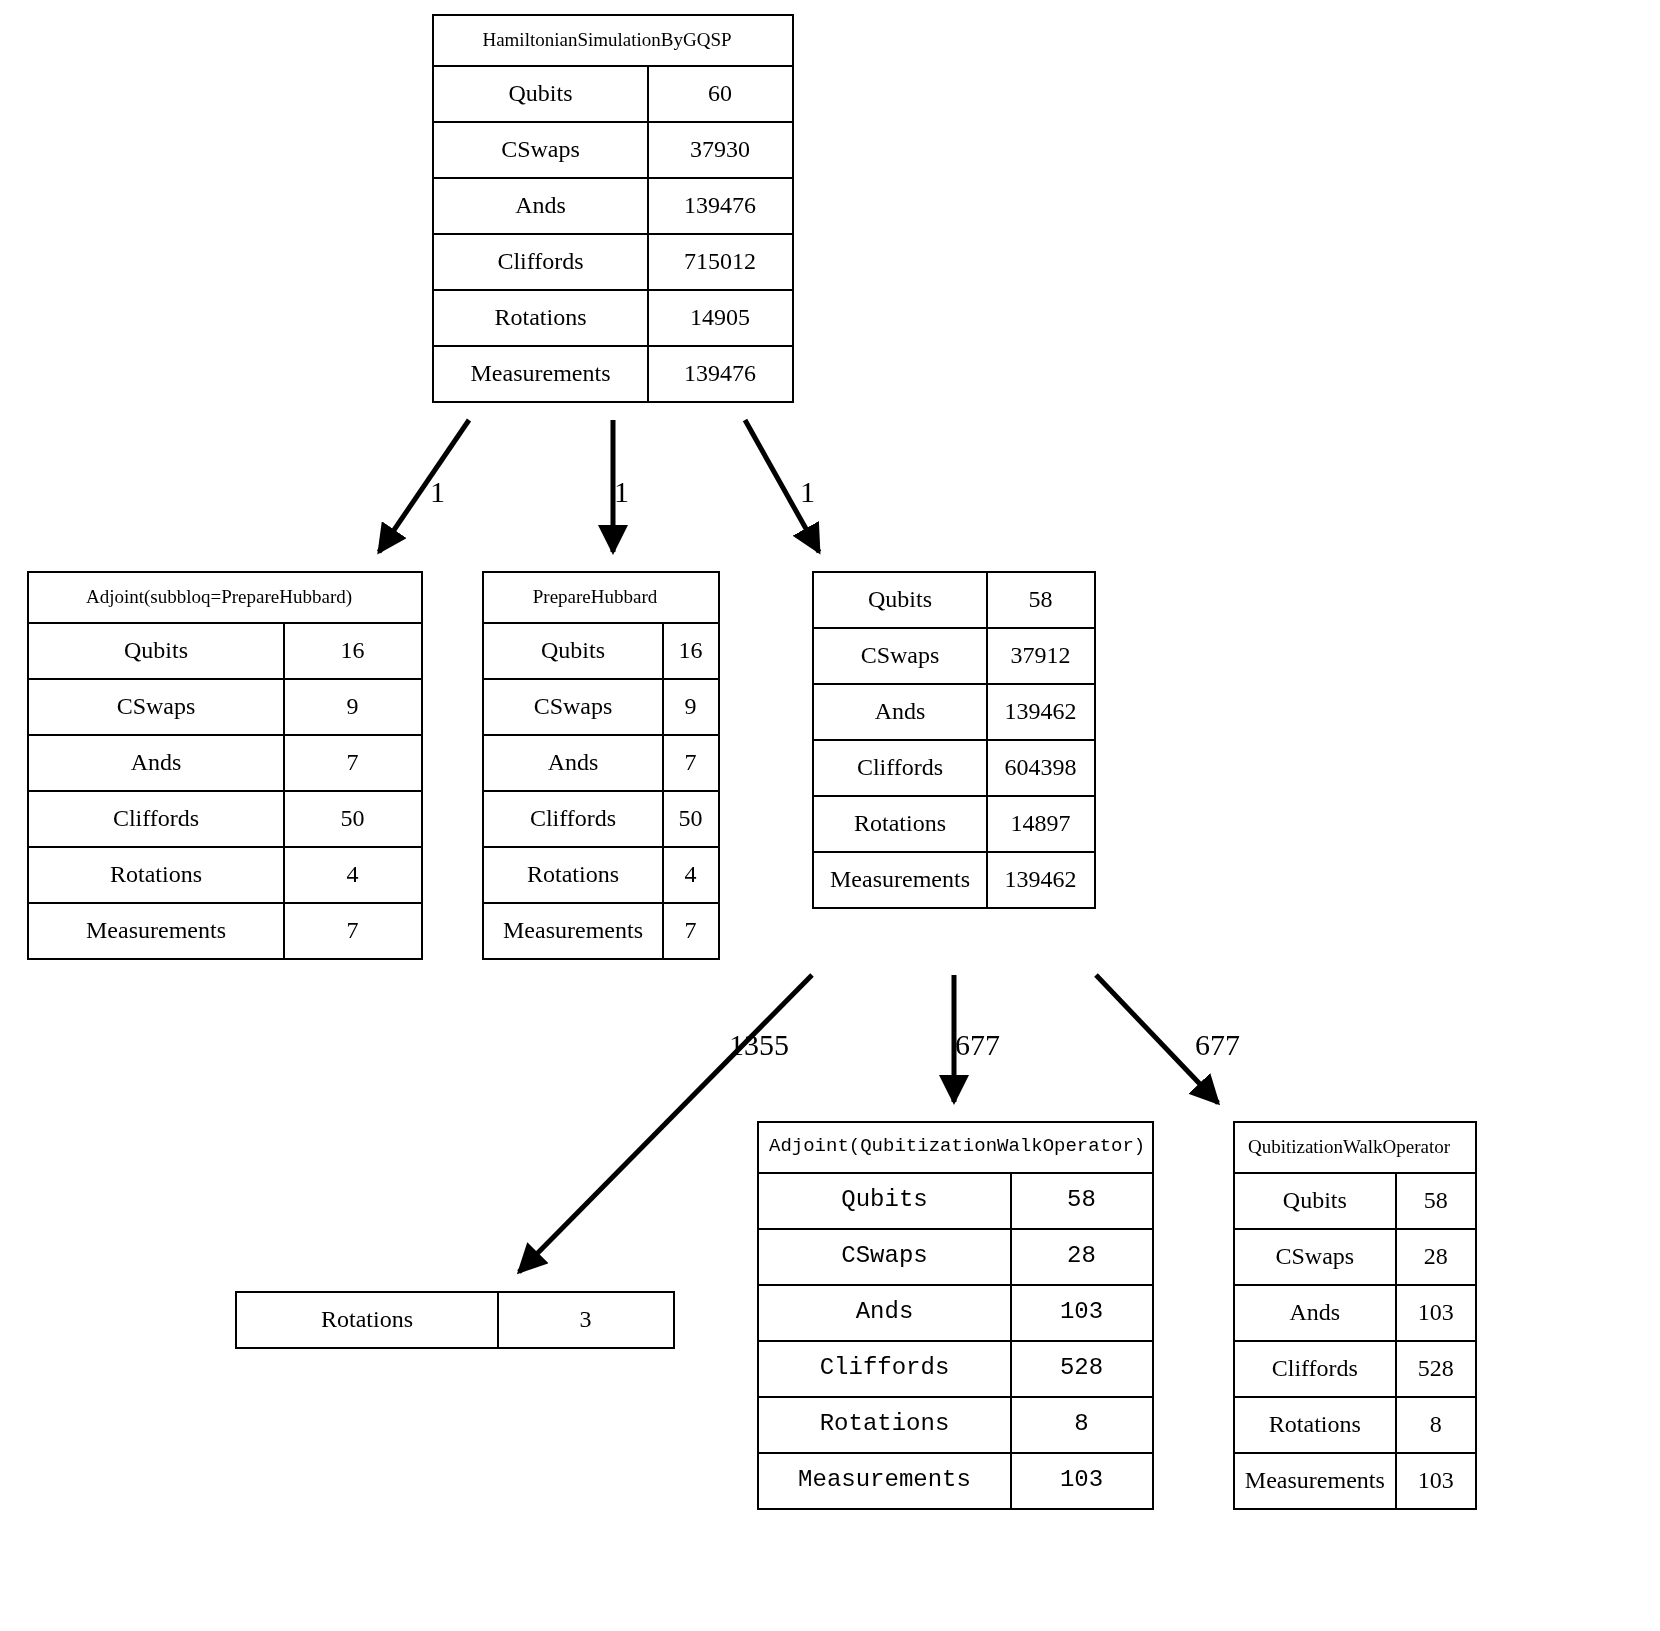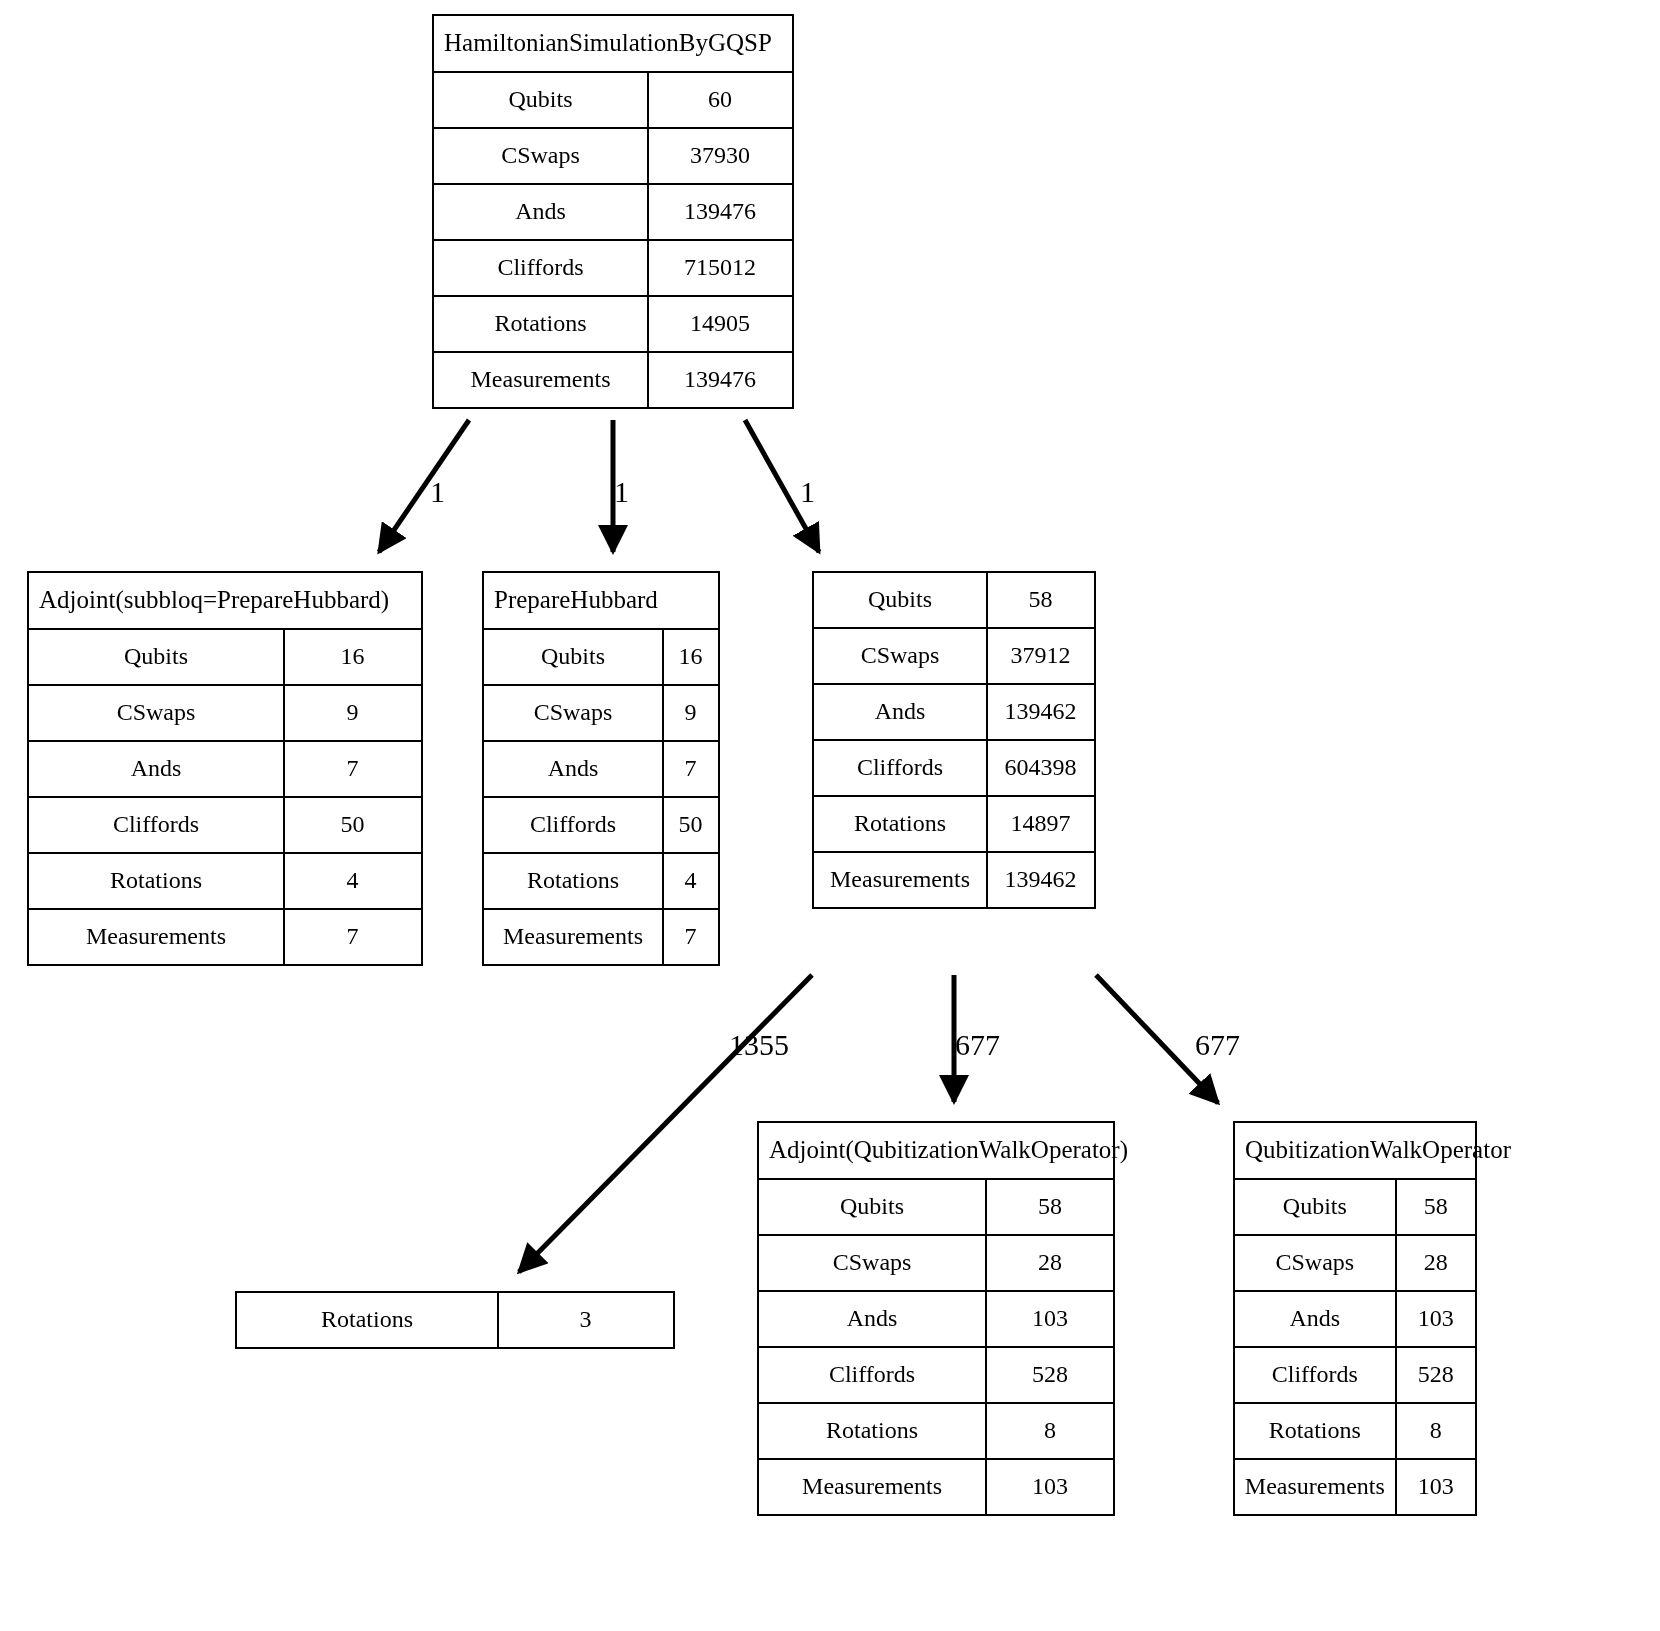--- a/index.html
+++ b/index.html
@@ -26,21 +26,22 @@
     height: 1631px;
     pointer-events: none;
   }
   .node {
     position: absolute;
     border: 2.5px solid #000;
     background: #fff;
     box-sizing: border-box;
   }
   .node-title {
-    font-size: 25px;
+    text-align: center;
+    font-size: 19px;
     line-height: 1;
     padding: 14px 22px 16px 10px;
     white-space: nowrap;
     border-bottom: 2.5px solid #000;
   }
   .node-row {
     display: flex;
     border-bottom: 2.5px solid #000;
   }
   .node-row:last-child {
@@ -79,21 +80,21 @@
   #node-preparehubbard .cell-val { width: 53px; }
 
   #node-generalizedqsp          { left: 812px; top: 571px;  width: 284px; }
   #node-generalizedqsp .cell-key { width: 174px; }
   #node-generalizedqsp .cell-val { width: 105px; }
 
   #node-su2          { left: 235px; top: 1291px; width: 440px; }
   #node-su2 .cell-key { width: 262px; }
   #node-su2 .cell-val { width: 173px; }
 
-  #node-adjoint-walkop          { left: 757px;  top: 1121px; width: 358px; }
+  #node-adjoint-walkop          { left: 757px;  top: 1121px; width: 397px; font-family: Liberation Mono, monospace; }
   #node-adjoint-walkop .cell-key { width: 253px; }
   #node-adjoint-walkop .cell-val { width: 139px; }
 
   #node-walkop          { left: 1233px; top: 1121px; width: 244px; }
   #node-walkop .cell-key { width: 200px; }
   #node-walkop .cell-val { width: 95px; }
 </style>
 </head>
 <body>
 

